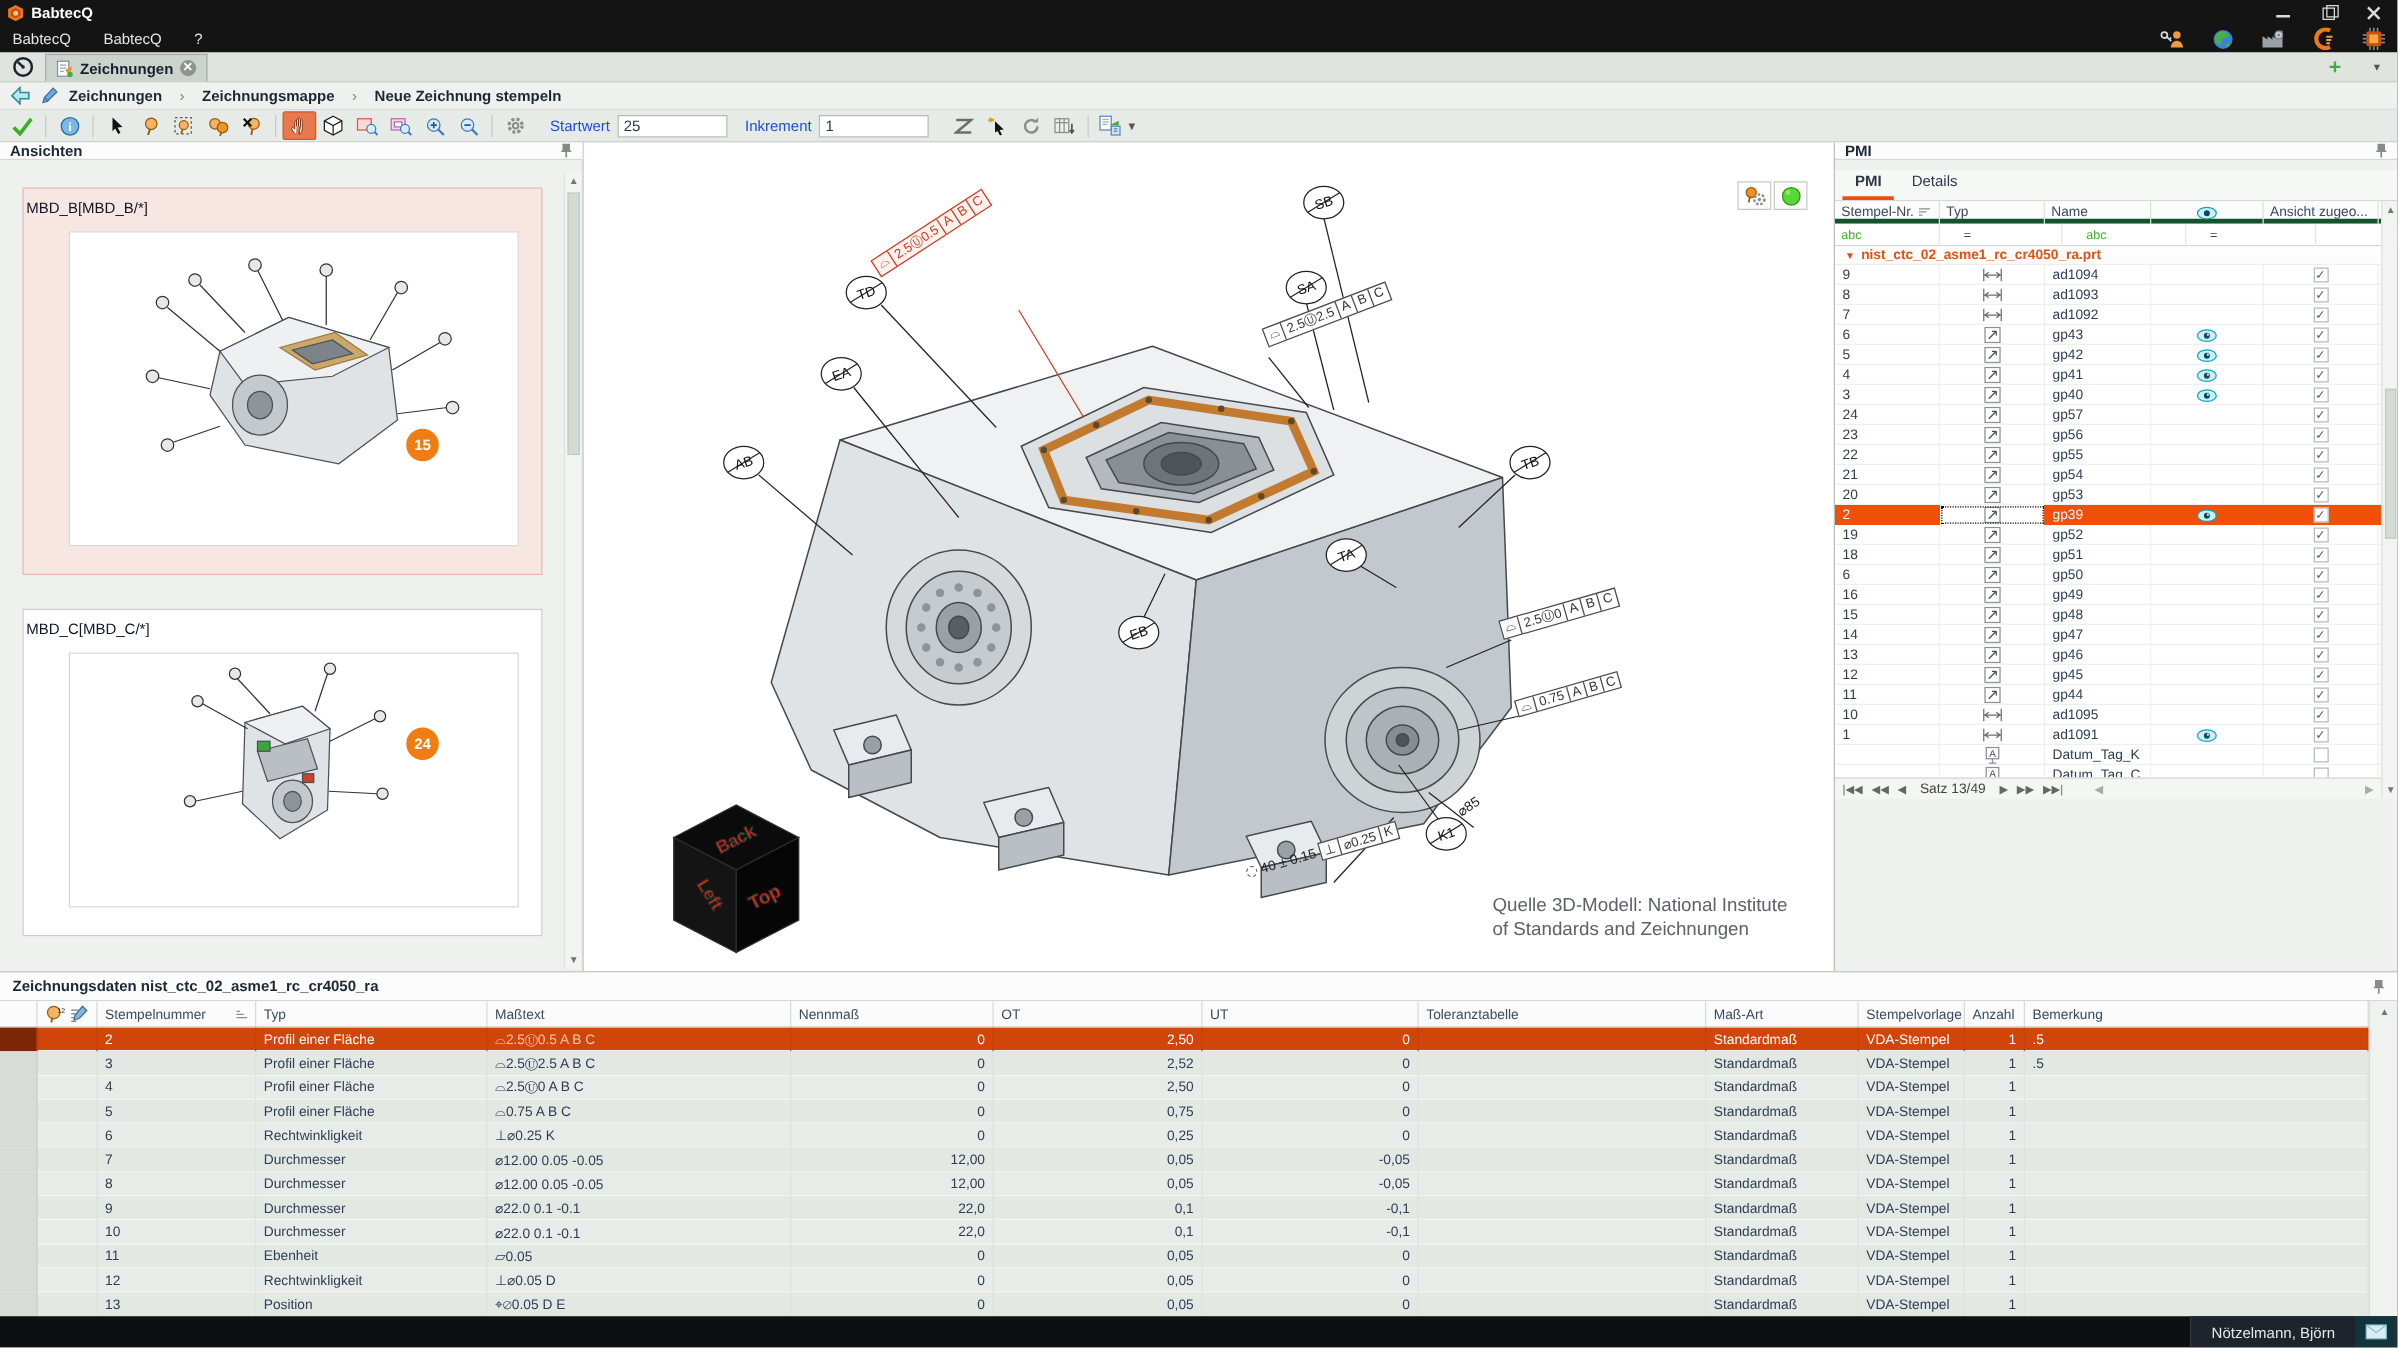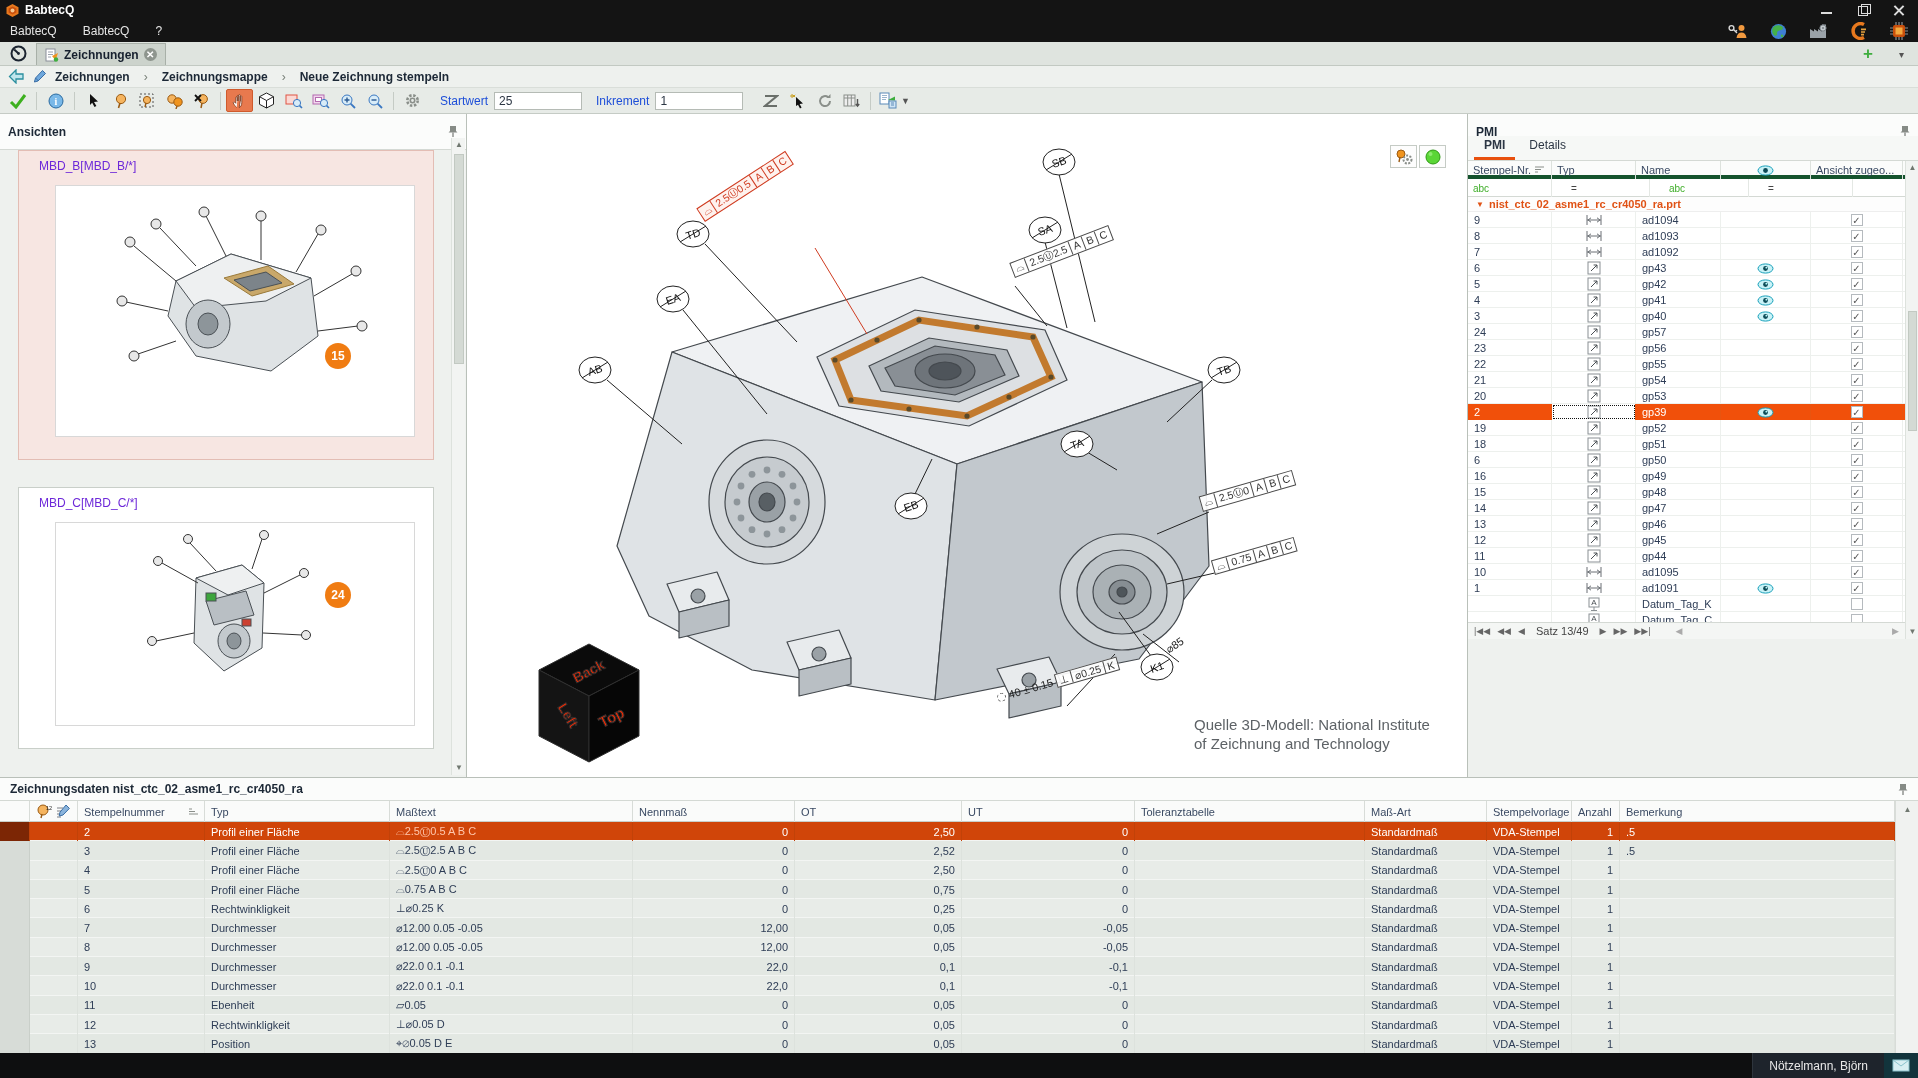--- a/index.html
+++ b/index.html
@@ -38,27 +38,27 @@
   
   .toolbar{position:absolute;left:0;top:88px;width:100%;height:26px;background:#e7ebe7;border-bottom:1px solid #c5cbc5;
            display:flex;align-items:center;padding-left:4px;font-size:12px;}
   .tbtn{width:27px;height:23px;display:flex;align-items:center;justify-content:center;border-radius:2px;}
   .tbtn.sel{background:#e8794e;border:1px solid #cf5a2c;}
   .tsep{width:1px;height:18px;background:#c5cbc5;margin:0 5px;}
   .tlabel{margin:0 6px 0 14px;color:#1d4ed8;}
   .tinput{width:88px;height:18px;border:1px solid #b5bbb5;background:#fff;font:12px "Liberation Sans",sans-serif;padding:0 4px;color:#2c3644;}
   .caret{font-size:9px;color:#555;margin-left:2px;}
   
-  .panel-h{position:absolute;height:36px;background:#fbfcfb;border-bottom:1px solid #d4d9d4;display:flex;
+  .panel-h{position:absolute;height:14px;background:#fbfcfb;border-bottom:1px solid #d4d9d4;display:flex;
            align-items:center;justify-content:space-between;padding:0 8px;font-size:12px;font-weight:bold;color:#1c2836;}
   
   #views{position:absolute;left:0;top:114px;width:467px;height:663px;background:#eef1ee;border-right:1px solid #b9c0b9;}
   .vcard{position:absolute;left:18px;width:416px;background:#fff;border:1px solid #c9cfc9;}
   .vcard.sel{background:#f7e6e2;border-color:#e3bdb4;}
-  .vcard .vtitle{position:absolute;left:20px;top:8px;font-size:12px;color:#6d28d9;}
+  .vcard .vtitle{position:absolute;left:2px;top:8px;font-size:12px;color:#0f172a;}
   .vcard .vimg{position:absolute;left:36px;top:34px;background:#fff;border:1px solid #d8d8d8;}
   .badge{position:absolute;width:26px;height:26px;border-radius:50%;background:#f07c12;color:#fff;font-size:12px;
          font-weight:bold;display:flex;align-items:center;justify-content:center;}
   .vscroll{position:absolute;right:1px;top:24px;width:14px;height:637px;background:#f2f4f2;border-left:1px solid #dde2dd;}
   .sarrow{position:absolute;left:0;width:14px;height:14px;font-size:8px;color:#707870;text-align:center;line-height:14px;}
   .sthumb{position:absolute;left:2px;width:10px;background:#d4dad4;border:1px solid #c2c9c2;}
   
   #viewport{position:absolute;left:467px;top:114px;width:1001px;height:663px;background:#fff;border-right:1px solid #b9c0b9;overflow:hidden;}
   .vp-btn{position:absolute;width:27px;height:23px;background:#fdfdfd;border:1px solid #c5cbc5;display:flex;align-items:center;justify-content:center;}
   .note{position:absolute;left:727px;top:601px;width:280px;font-size:15px;line-height:19px;color:#5d6266;}
@@ -638,21 +638,21 @@
       <span class="dimref"></span><span>40 ± 0.15</span>
       <div class="fcf" style="position:static;transform:none;margin-top:1px;display:inline-flex;">
         <span>⊥</span>
           <span>⌀0.25</span>
           <span>K</span>
       </div>
     </div>
 
     <div class="note">
       <div>Quelle 3D-Modell: National Institute</div>
-      <div>of Zeichnung and Technology</div>
+      <div>of Standards and Zeichnungen</div>
     </div>
 
     <span class="vp-btn" style="left:923px;top:31px;">
       <svg width="18" height="16" viewBox="0 0 18 16">
           <circle cx="6" cy="5" r="4" fill="#f0941e" stroke="#9a5a12"></circle>
           <path d="M5 8 4 13" stroke="#9a5a12" stroke-width="1.4"></path>
           <circle cx="12.5" cy="10.5" r="4" fill="none" stroke="#8a8f8a" stroke-width="2" stroke-dasharray="2 1.4"></circle>
           <circle cx="12.5" cy="10.5" r="1.4" fill="#8a8f8a"></circle>
         </svg>
     </span>

